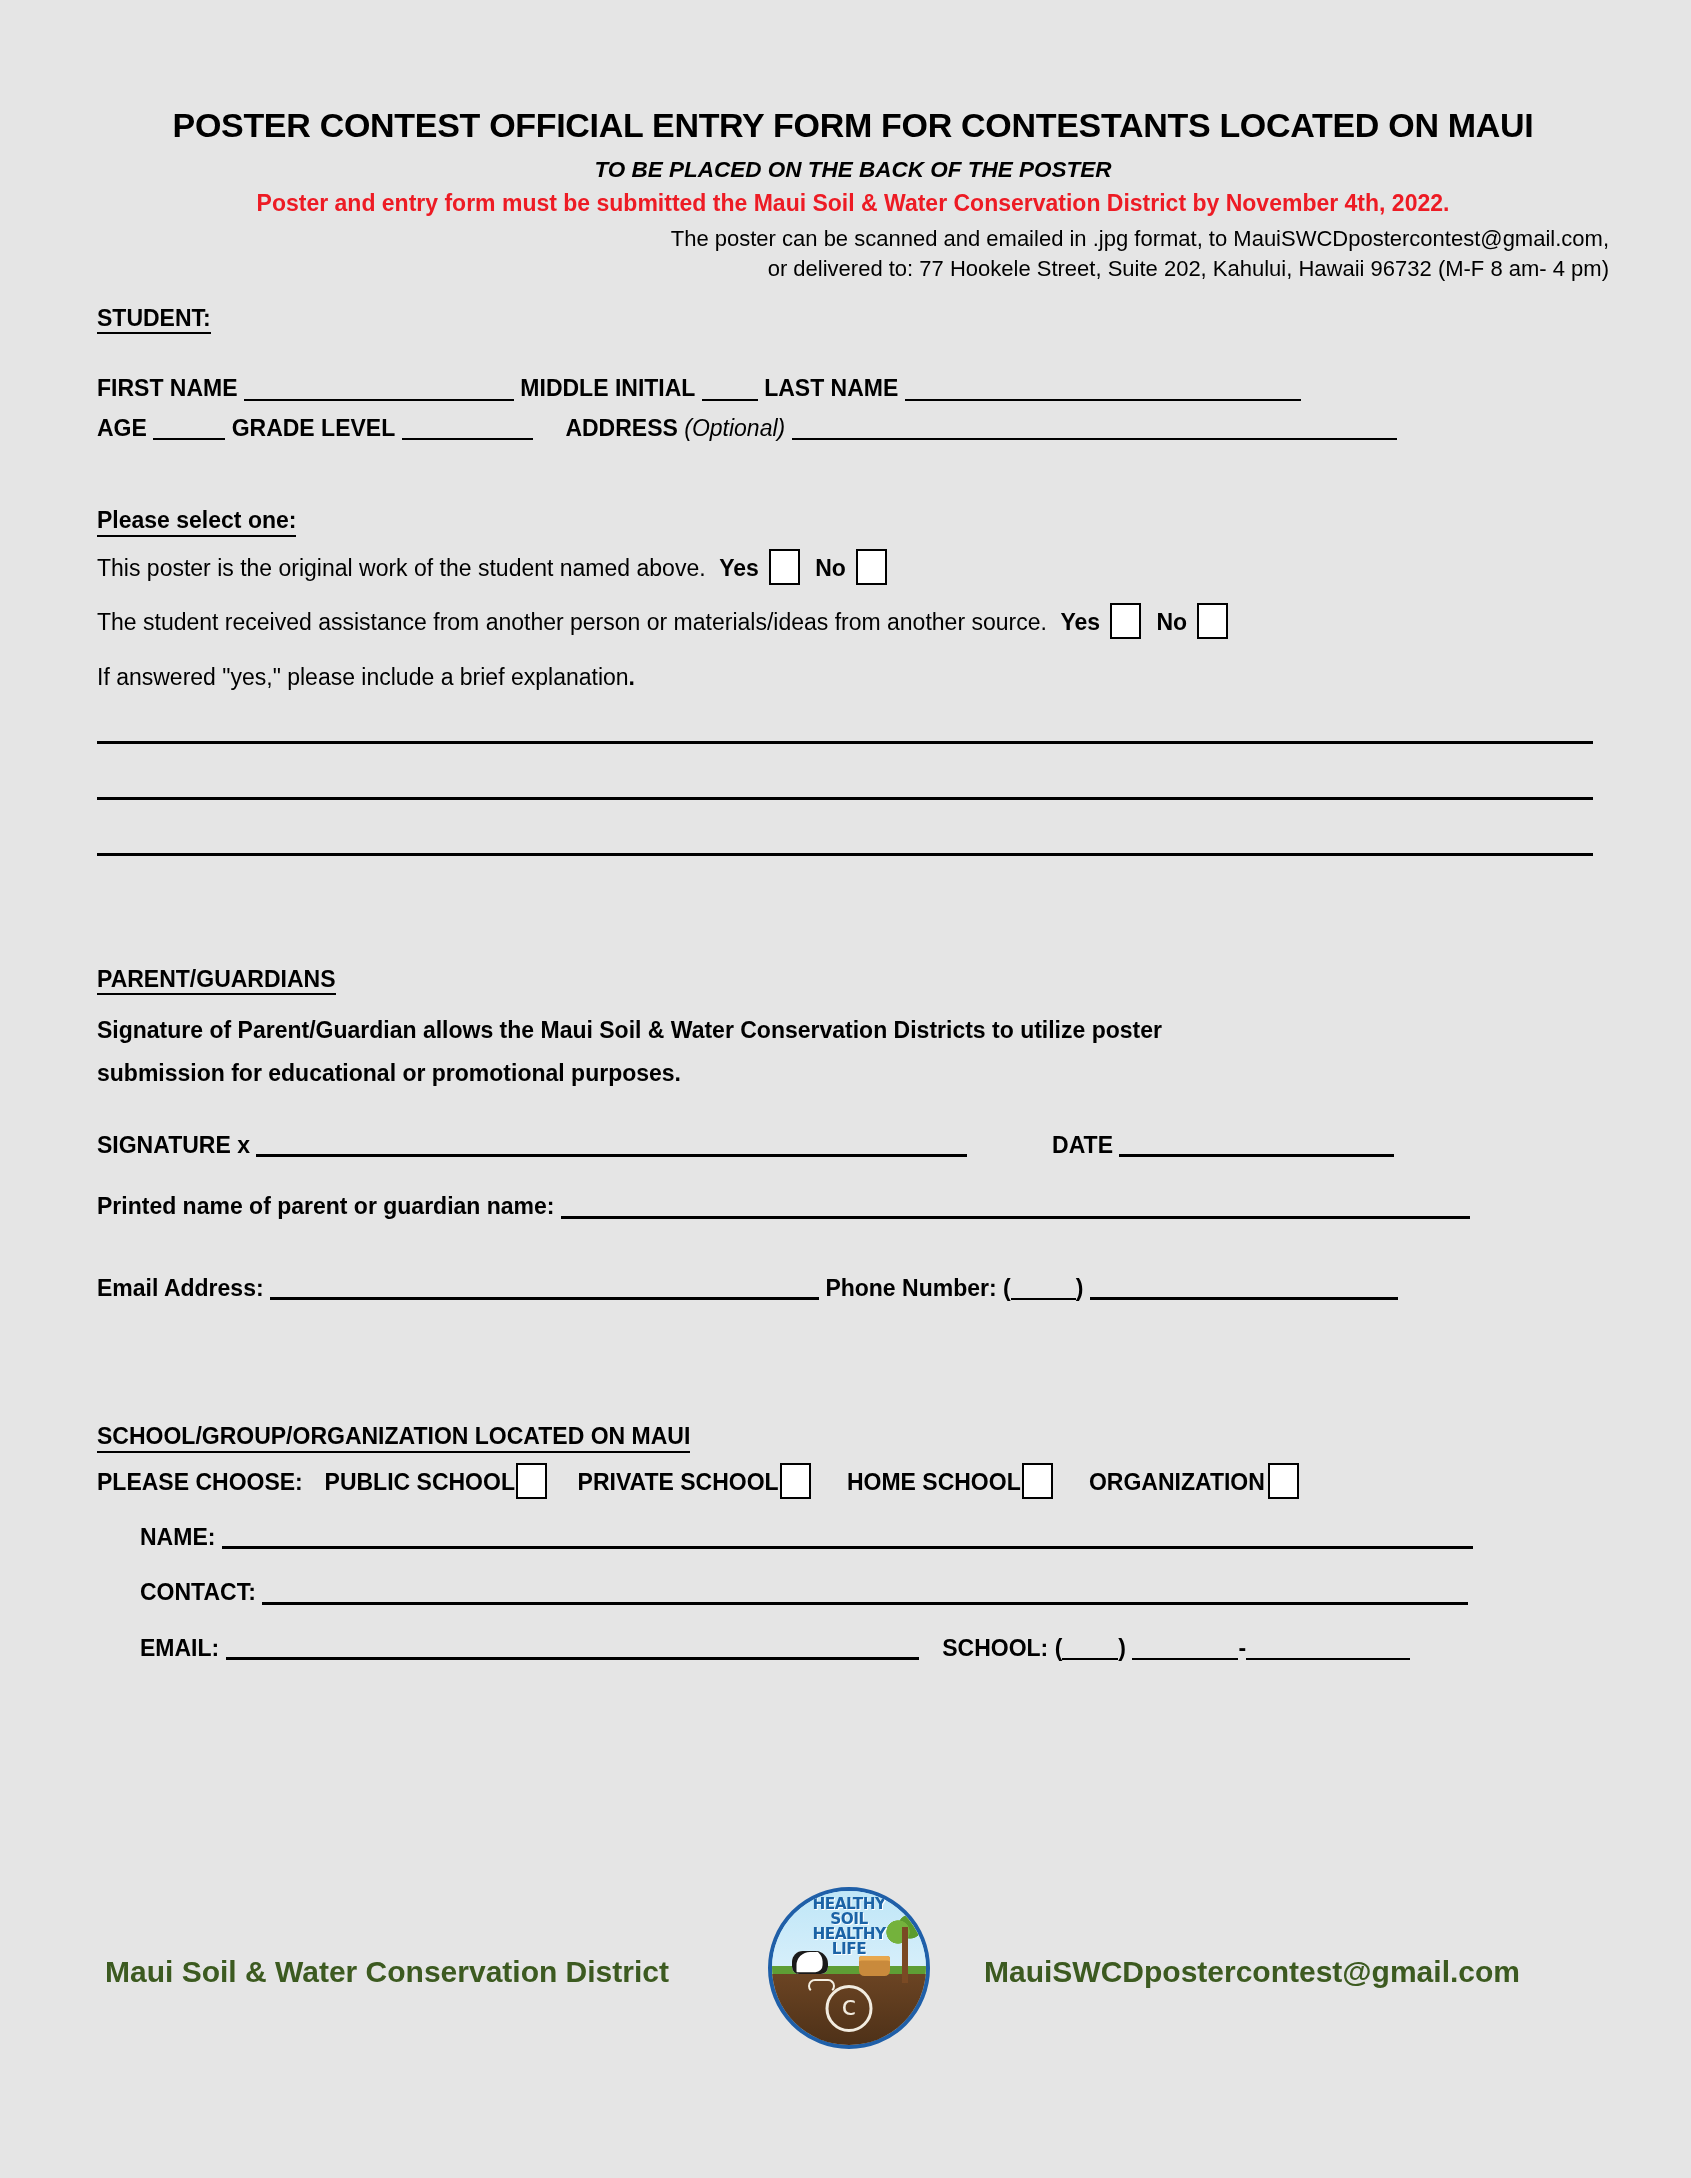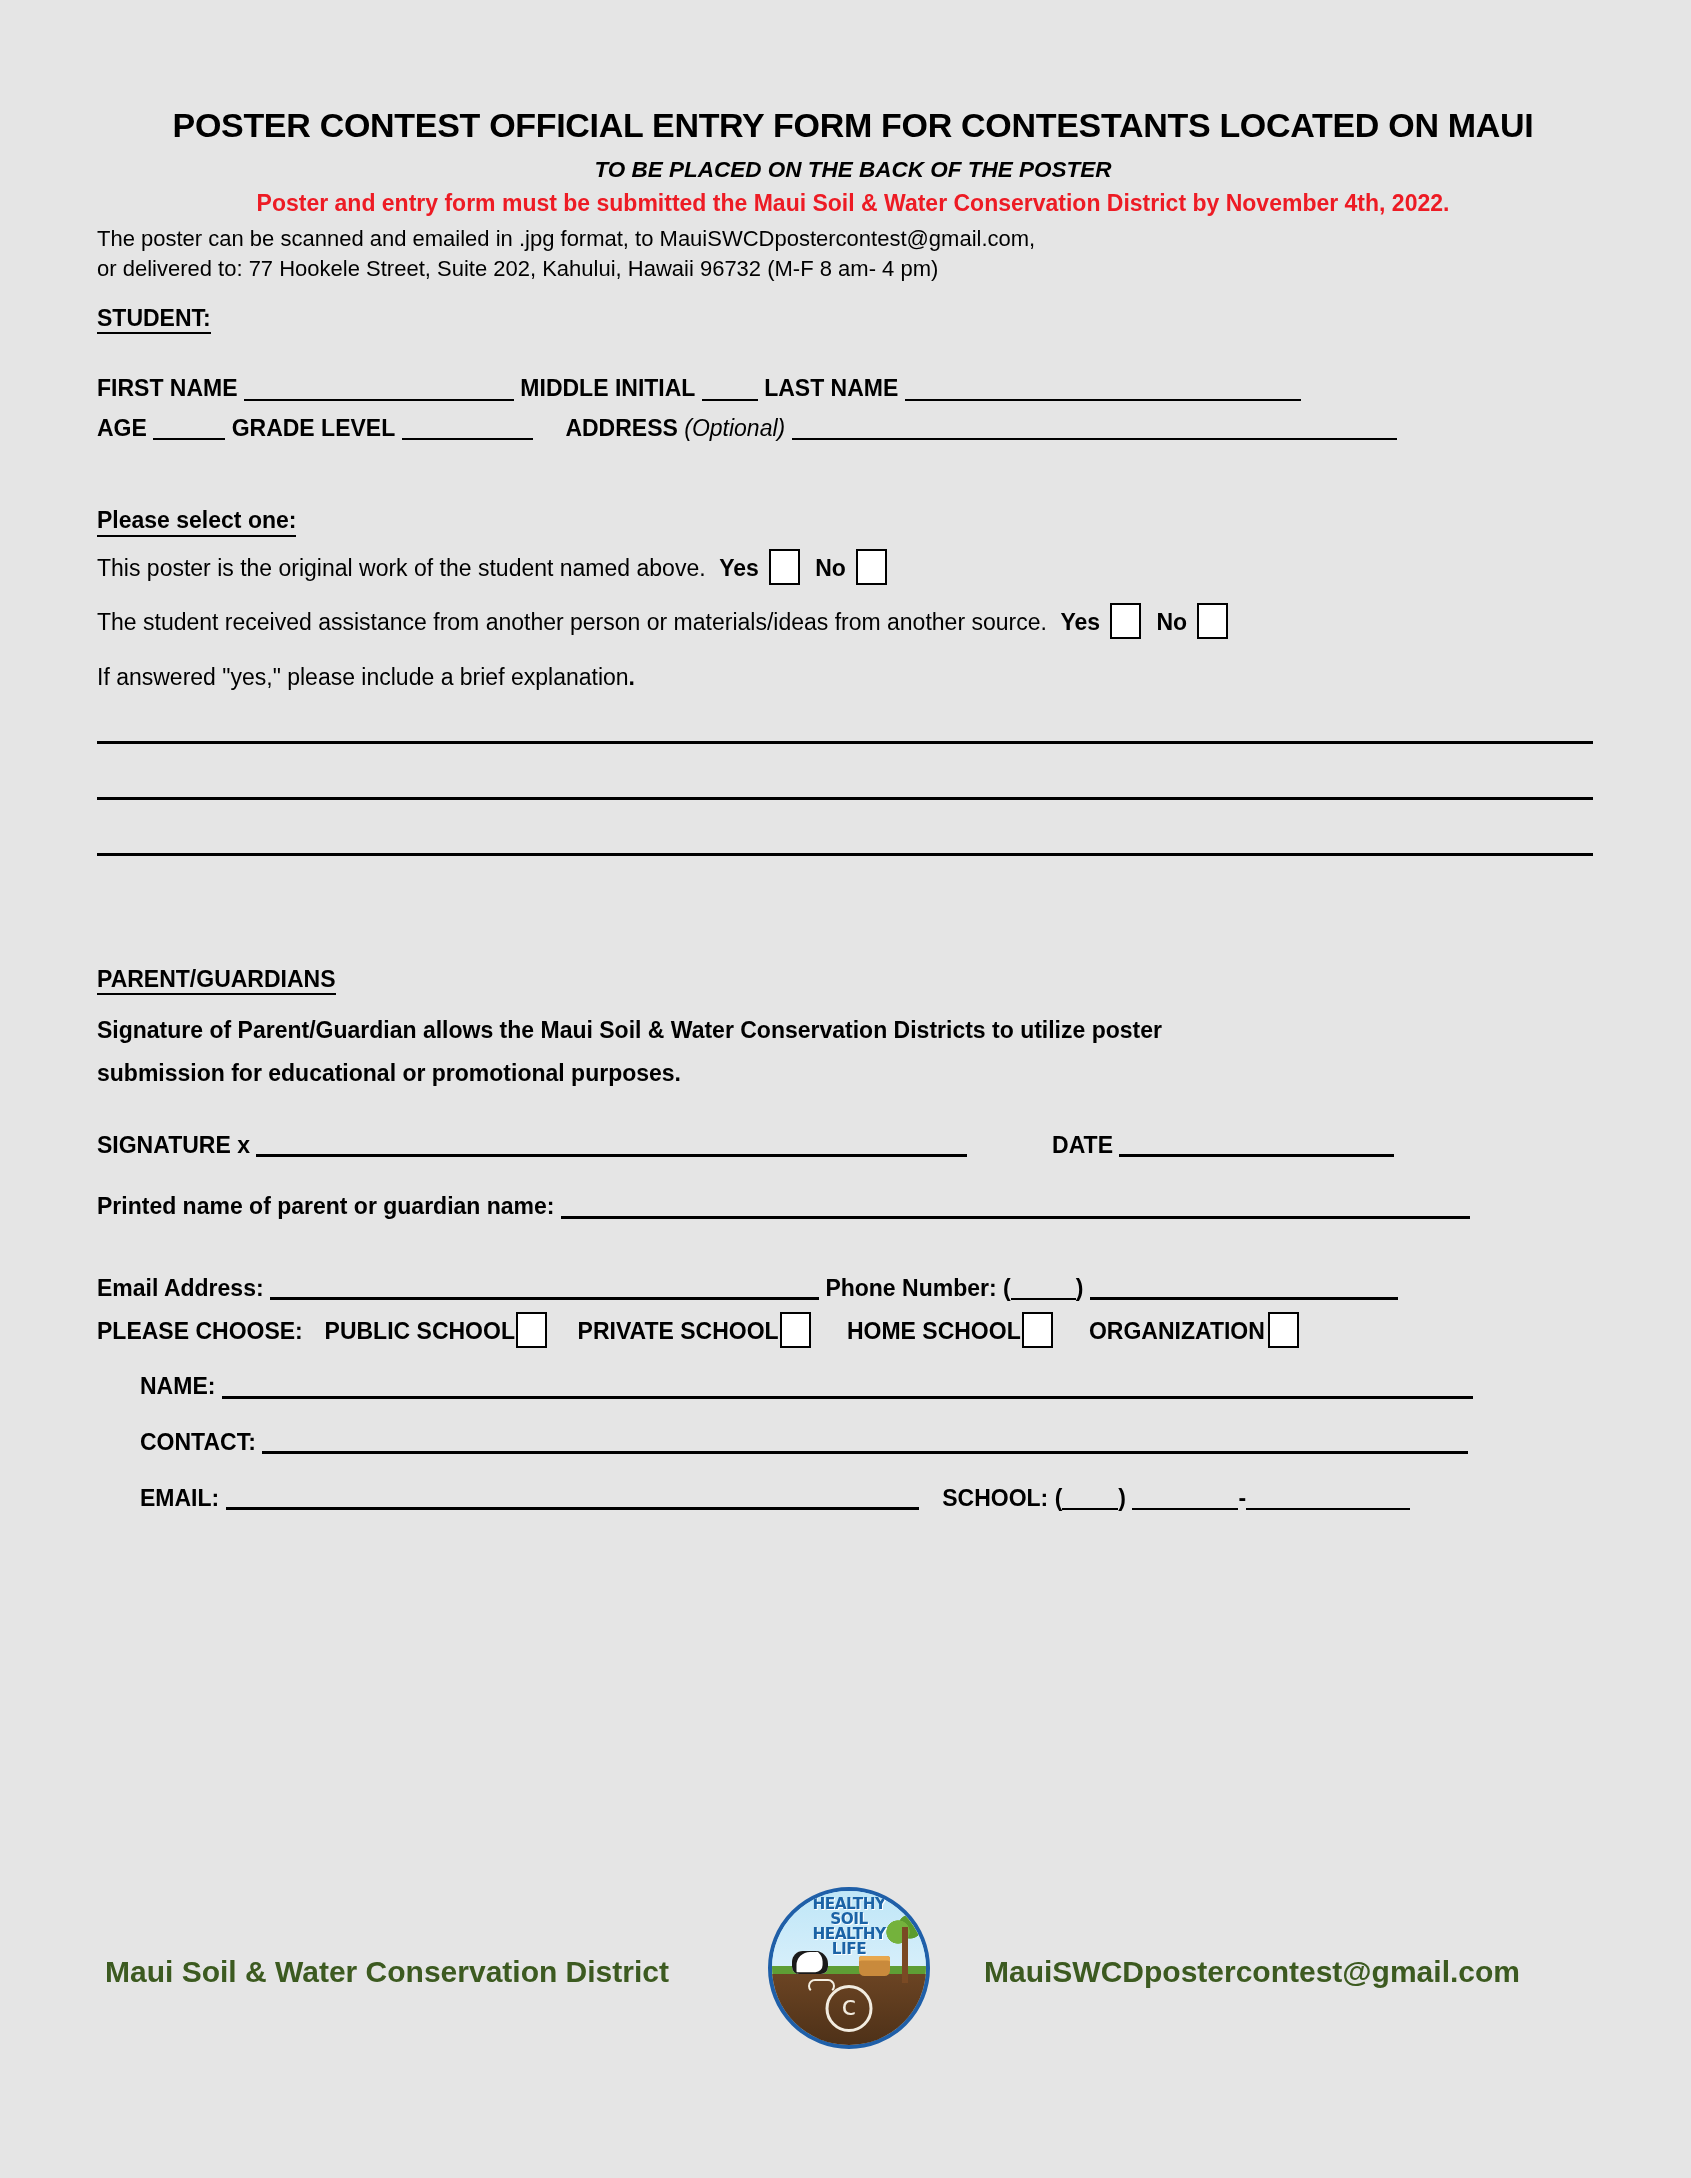--- a/index.html
+++ b/index.html
@@ -48,21 +48,21 @@
   .red-line {
     font-size: 23px;
     font-weight: bold;
     text-align: center;
     color: #ED1B24;
     margin-top: 7.2px;
     line-height: 1.15;
   }
   .plain-center {
     font-size: 22px;
-    text-align: left;
+    text-align: right;
     margin-top: 9px;
     line-height: 1.28;
   }
   .plain-center.tight { margin-top: 1.8px; }
 
   
   .u-head {
     display: inline-block;
     font-size: 23px;
     font-weight: bold;
@@ -333,20 +333,23 @@
     </div>
 
     <div class="row email-row">
       <span class="b">Email Address:</span>
       <span class="blank" style="width:549px;border-bottom-width:3.6px"></span>
       <span class="b">Phone Number:</span>
       <span class="b">(</span><span class="blank dash" style="width:65px"></span><span class="b">)</span>
       <span class="blank" style="width:308px;border-bottom-width:3.6px"></span>
     </div>
 
+    <div class="school-block">
+      <span class="u-head">SCHOOL/GROUP/ORGANIZATION LOCATED ON MAUI</span>
+    </div>
 
     <div class="row choose-row">
       <span class="b">PLEASE CHOOSE:</span>
       <span style="display:inline-block;width:9px"></span>
       <span class="b">PUBLIC SCHOOL</span><span class="cbox" style="margin-left:0.9px"></span>
       <span style="display:inline-block;width:14.4px"></span>
       <span class="b">PRIVATE SCHOOL</span><span class="cbox" style="margin-left:0.9px"></span>
       <span style="display:inline-block;width:20px"></span>
       <span class="b">HOME SCHOOL</span><span class="cbox" style="margin-left:0.9px"></span>
       <span style="display:inline-block;width:20px"></span>

